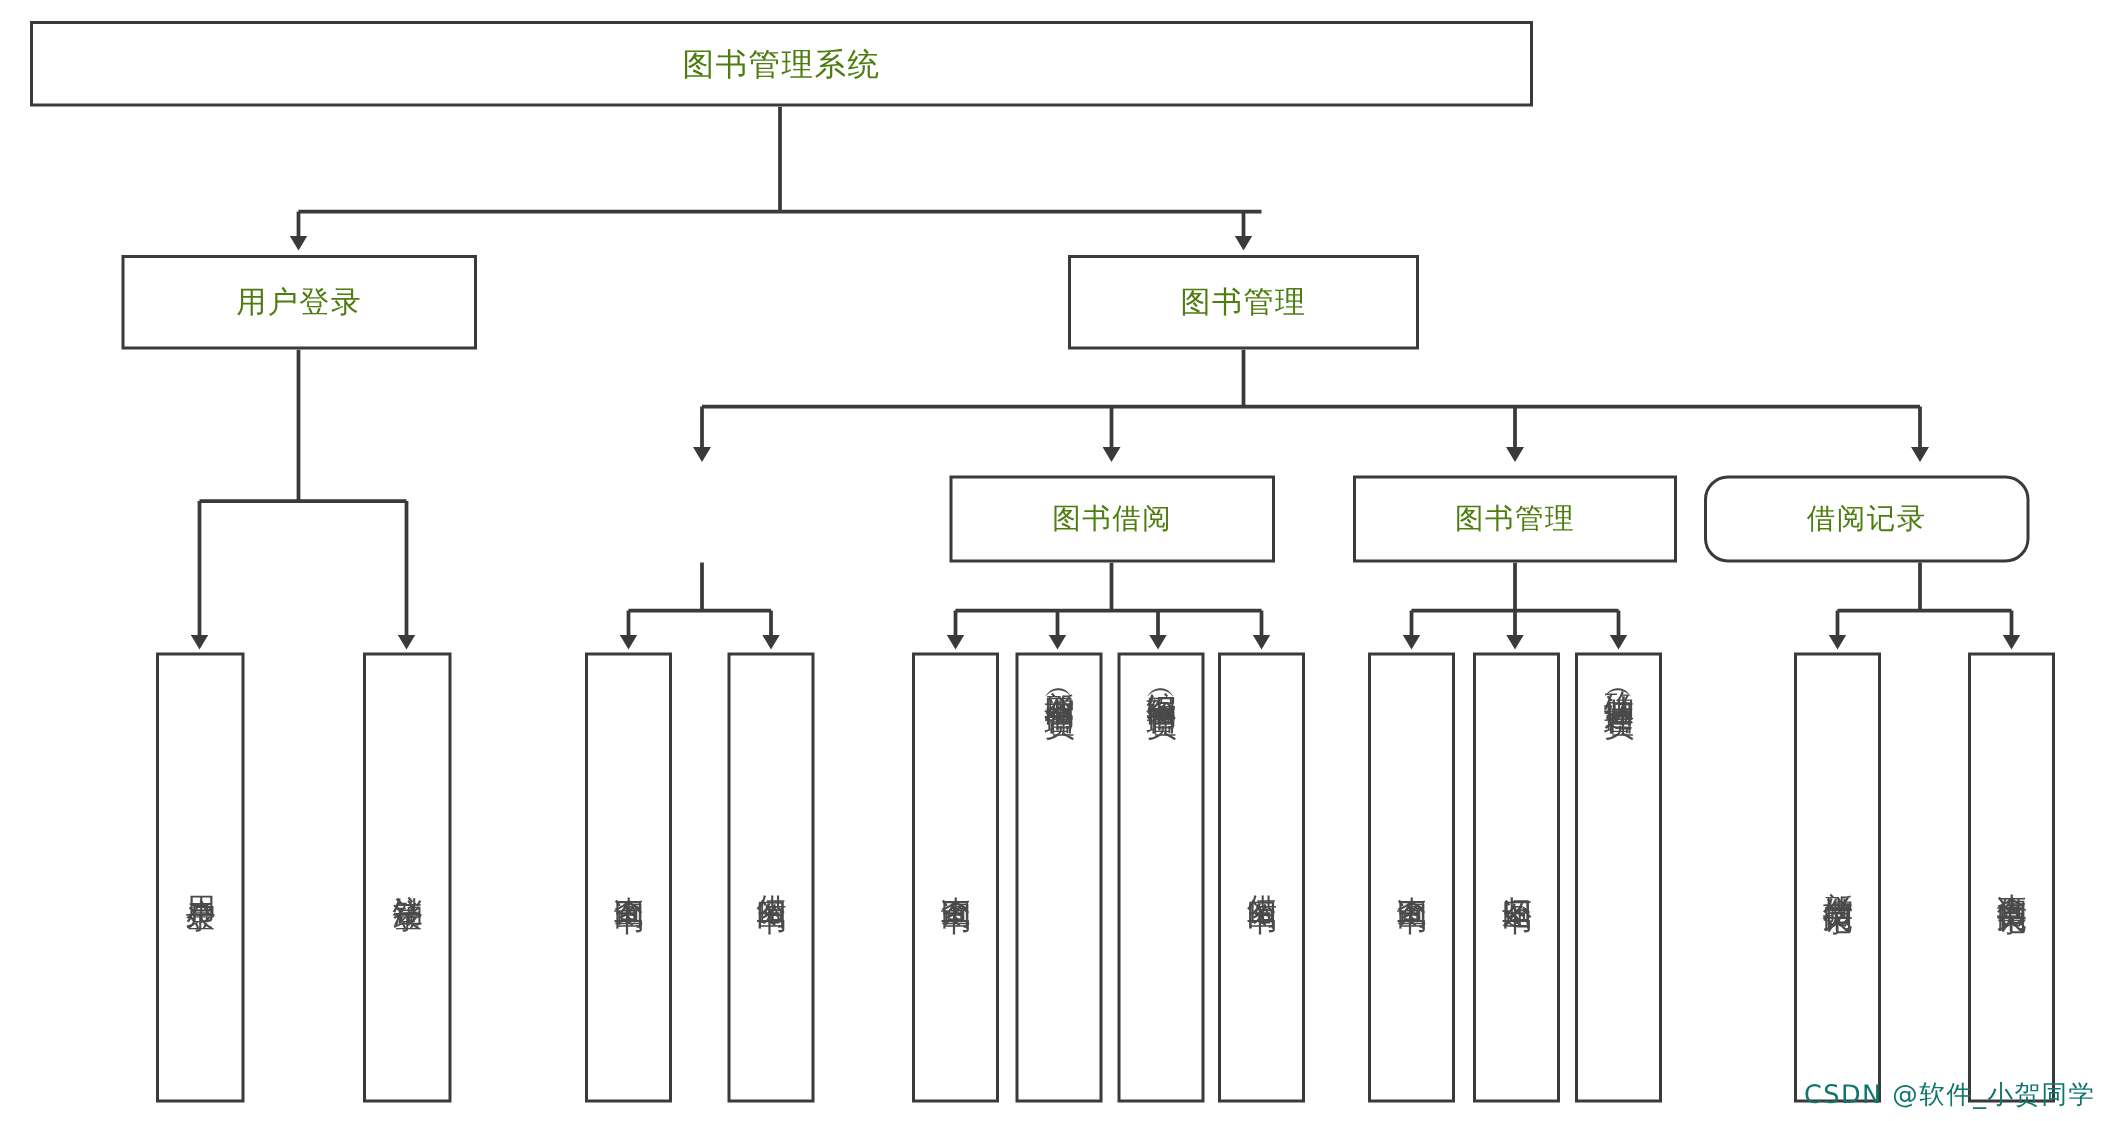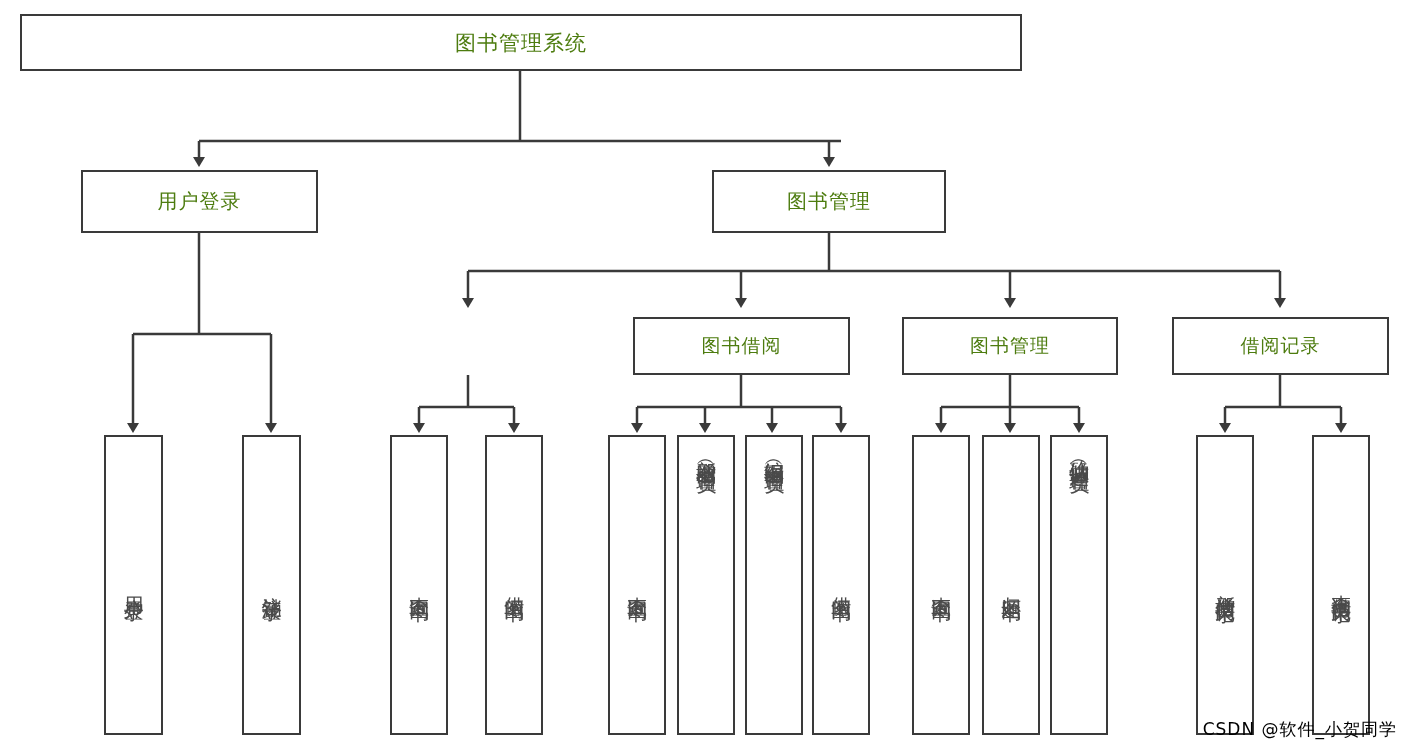--- a/index.html
+++ b/index.html
@@ -65,21 +65,21 @@
   .hlabel {
     white-space: nowrap;
     letter-spacing: 1px;
     color: #4d7c0f;
   }
   #watermark {
     position: absolute;
     right: 8px;
     bottom: 6px;
     font-size: 17px;
-    color: #000000;
+    color: #0f766e;
     letter-spacing: 1px;
     white-space: nowrap;
   }
 </style>
 </head>
 <body>
 
 <div id="diagram-root">
 
   <svg class="edges" viewBox="0 0 1405 747">
@@ -142,21 +142,21 @@
   <div class="node level2" style="left:712px; top:170px; width:234px; height:63px;">
     <span class="hlabel">图书管理</span>
   </div>
 
   <div class="node level3" style="left:633px; top:317px; width:217px; height:58px;">
     <span class="hlabel">图书借阅</span>
   </div>
   <div class="node level3" style="left:902px; top:317px; width:216px; height:58px;">
     <span class="hlabel">图书管理</span>
   </div>
-  <div class="node level3" style="left:1172px; top:317px; width:217px; height:58px;">
+  <div class="node level3" style="left:1136px; top:317px; width:217px; height:58px;border-radius:16px;">
     <span class="hlabel">借阅记录</span>
   </div>
 
   <div class="node leaf centered" style="left:104px; top:435px; width:59px; height:300px;">
     <span class="vlabel">用户登录</span>
   </div>
   <div class="node leaf centered" style="left:242px; top:435px; width:59px; height:300px;">
     <span class="vlabel">注销登录</span>
   </div>
 

